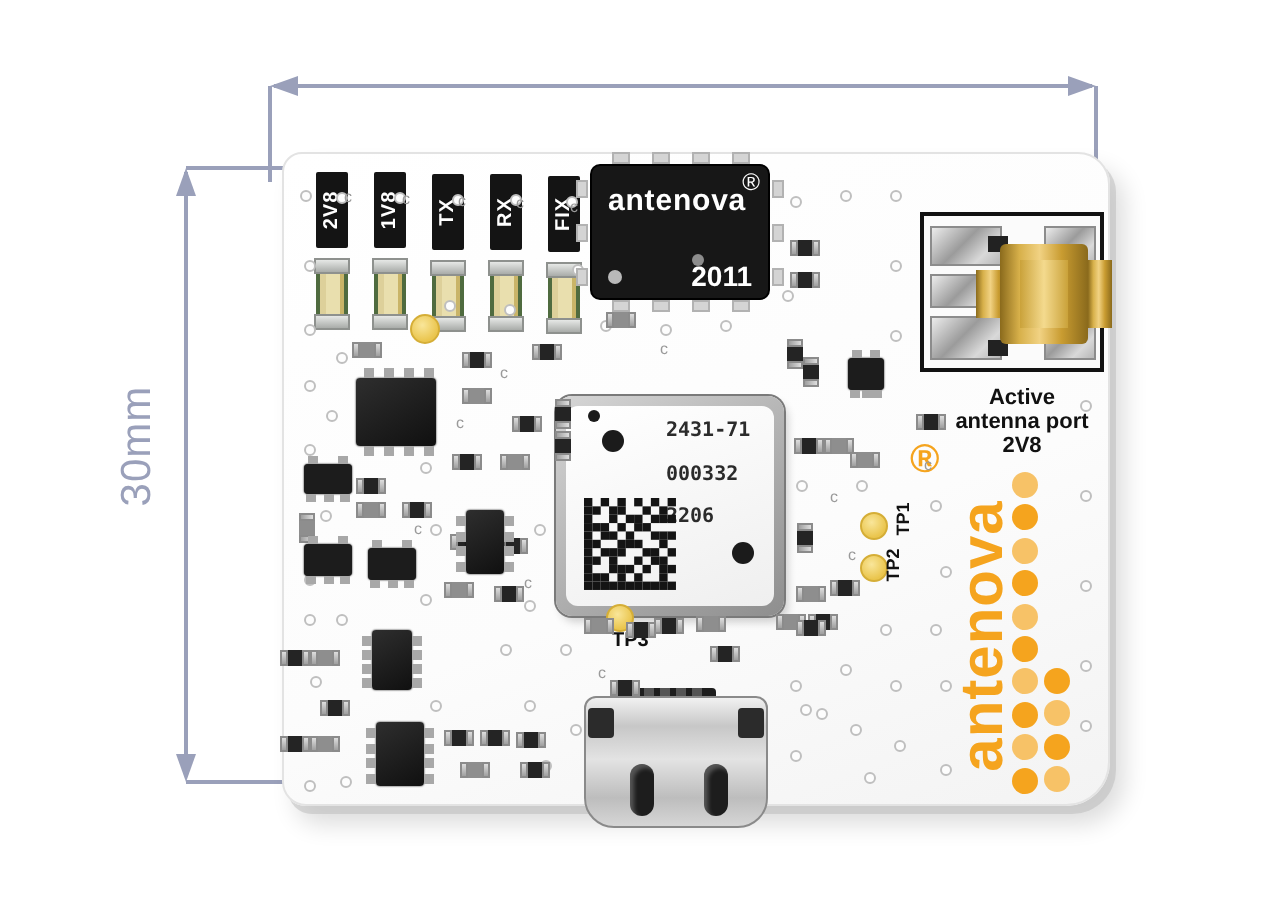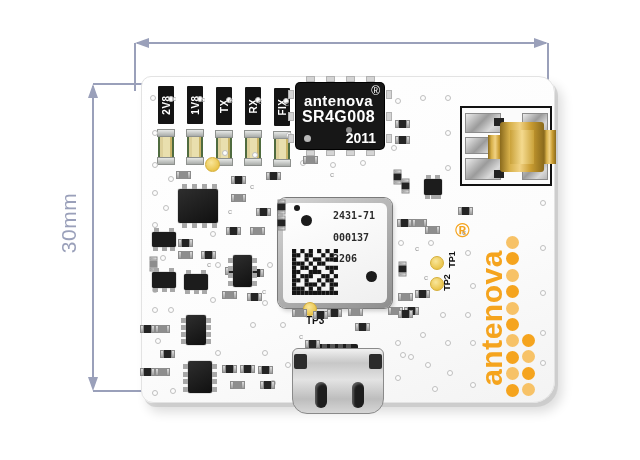--- a/index.html
+++ b/index.html
@@ -153,44 +153,48 @@
       <div class="cap" style="top:0"></div>
       <div class="body"></div>
       <div class="cap" style="top:28px"></div>
     </div>
 
   <div class="abs tp-pad" style="left:205px;top:157px;width:15px;height:15px;"></div>
 
   <div class="abs chip">
     <div class="reg">®</div>
     <div class="brand">antenova</div>
-    <div class="part">SR4G008</div>
     <div class="date">2011</div>
     <div class="sdot"></div>
     <div class="gdot"></div>
   </div>
 
   <div class="abs ant-block"></div>
   <div class="abs pad-silver" style="left:465px;top:113px;width:36px;height:20px;"></div>
   <div class="abs pad-silver" style="left:465px;top:137px;width:36px;height:17px;"></div>
   <div class="abs pad-silver" style="left:465px;top:158px;width:36px;height:22px;"></div>
   <div class="abs pad-silver" style="left:522px;top:113px;width:26px;height:20px;"></div>
   <div class="abs pad-silver" style="left:522px;top:158px;width:26px;height:22px;"></div>
   <div class="abs" style="left:494px;top:118px;width:10px;height:8px;background:#222;"></div>
   <div class="abs" style="left:494px;top:170px;width:10px;height:8px;background:#222;"></div>
   <div class="abs gold" style="left:488px;top:135px;width:16px;height:24px;"></div>
   <div class="abs gold" style="left:500px;top:122px;width:44px;height:50px;border-radius:3px;"></div>
   <div class="abs" style="left:510px;top:130px;width:24px;height:34px;background:linear-gradient(90deg,#caa23a,#f4da8e 50%,#caa23a);"></div>
   <div class="abs gold" style="left:544px;top:130px;width:12px;height:34px;"></div>
 
+  <div class="abs ant-text">
+    <div>Active</div>
+    <div>antenna port</div>
+    <div>2V8</div>
+  </div>
 
   <div class="abs module">
     <div class="face"></div>
     <div class="mod-line" style="top:12px;">2431-71</div>
-    <div class="mod-line" style="top:34px;">000137</div>
+    <div class="mod-line" style="top:34px;">000332</div>
     <div class="mod-line" style="top:55px;">2206</div>
     <svg id="barcode" style="position:absolute;left:14px;top:51px;" width="46" height="46" viewBox="0 0 46 46">
         <rect x="0" y="0" width="4.18" height="4.18" fill="#141414"></rect>
         <rect x="8.36" y="0" width="4.18" height="4.18" fill="#141414"></rect>
         <rect x="16.72" y="0" width="4.18" height="4.18" fill="#141414"></rect>
         <rect x="25.08" y="0" width="4.18" height="4.18" fill="#141414"></rect>
         <rect x="33.44" y="0" width="4.18" height="4.18" fill="#141414"></rect>
         <rect x="41.8" y="0" width="4.18" height="4.18" fill="#141414"></rect>
         <rect x="0" y="4.18" width="4.18" height="4.18" fill="#141414"></rect>
         <rect x="4.18" y="4.18" width="4.18" height="4.18" fill="#141414"></rect>

